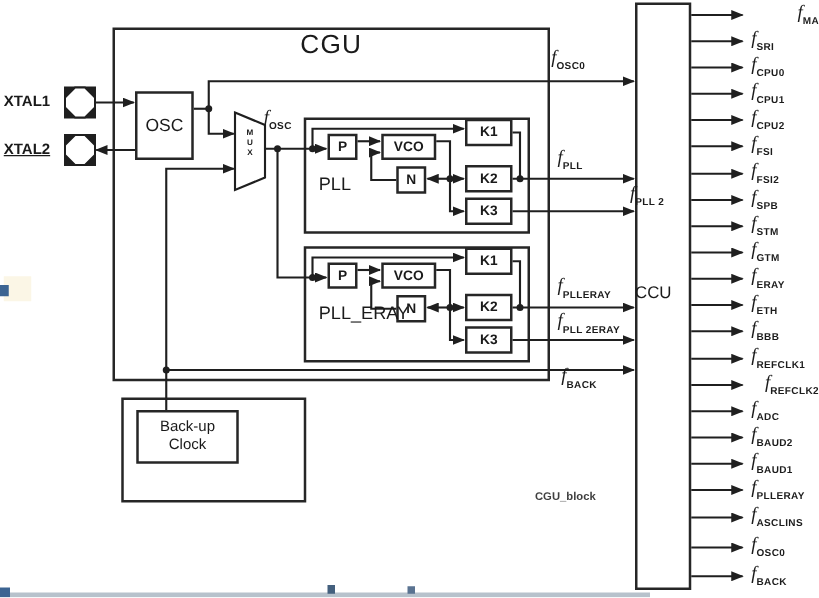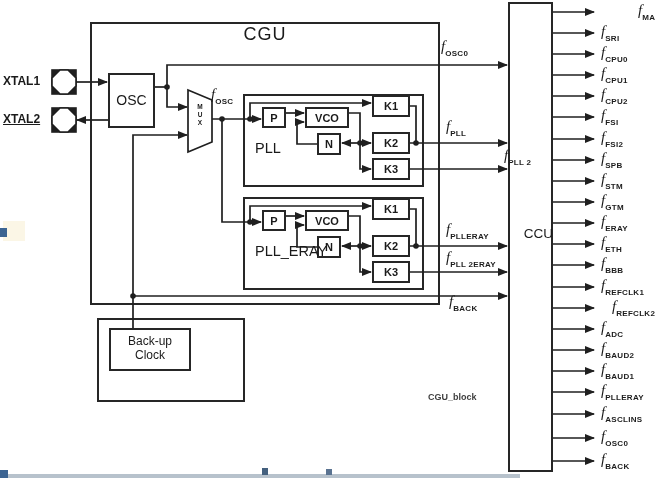--- a/index.html
+++ b/index.html
@@ -134,22 +134,22 @@
     </g>
     <g>
       <rect x="52" y="108" width="24" height="24" fill="#fff" stroke="#1f1f1f" stroke-width="1.6"></rect>
       <path d="M52,108 L60,108 L52,116 Z M68,108 L76,108 L76,116 Z M76,124 L76,132 L68,132 Z M60,132 L52,132 L52,124 Z" fill="#1f1f1f"></path>
       <polygon points="60,108 68,108 76,116 76,124 68,132 60,132 52,124 52,116" fill="#fff" stroke="#1f1f1f" stroke-width="1.6"></polygon>
     </g>
 
     <polygon points="188,90 212,100 212,142 188,152" fill="#fff" stroke="#1f1f1f" stroke-width="1.7"></polygon>
   </svg>
 
-  <div class="lbl" style="left:90px;top:24px;width:350px;text-align:center;font-size:18px;letter-spacing:1px;">CGU</div>
-  <div class="lbl" style="left:508px;top:226px;width:45px;text-align:right;font-size:13.5px;">CCU</div>
+  <div class="lbl" style="left:90px;top:24px;width:350px;text-align:center;font-size:21px;letter-spacing:1px;">CGU</div>
+  <div class="lbl" style="left:508px;top:226px;width:45px;text-align:left;font-size:13.5px;">CCU</div>
   <div class="lbl" style="left:108px;top:92px;width:47px;text-align:center;font-size:14px;">OSC</div>
   <div class="lbl" style="left:255px;top:140px;font-size:14.5px;">PLL</div>
   <div class="lbl" style="left:255px;top:243px;font-size:14.5px;">PLL_ERAY</div>
   <div class="lbl" style="left:428px;top:392px;font-size:9px;font-weight:700;color:#3f3f3f;">CGU_block</div>
 
   <div class="lbl" style="left:109px;top:334px;width:82px;text-align:center;font-size:12px;line-height:14px;">
     <span>Back-up</span><br>
     <span>Clock</span>
   </div>
 

